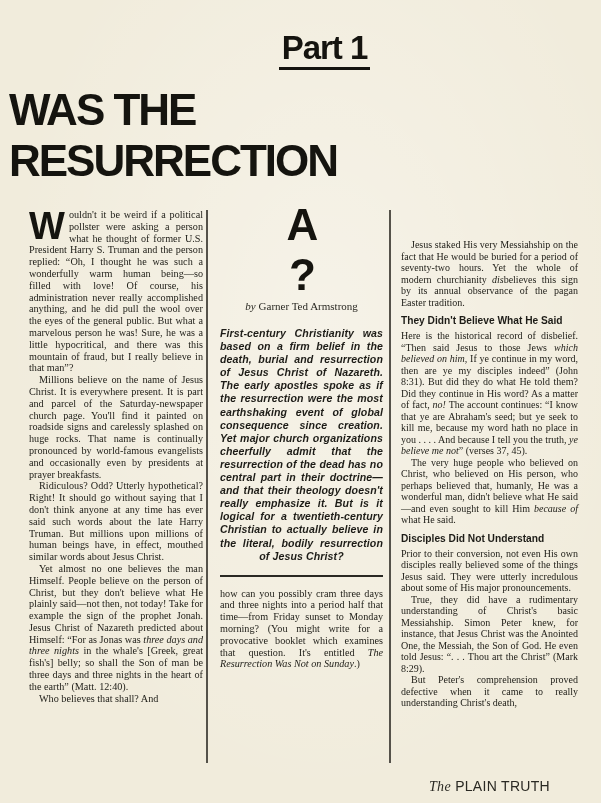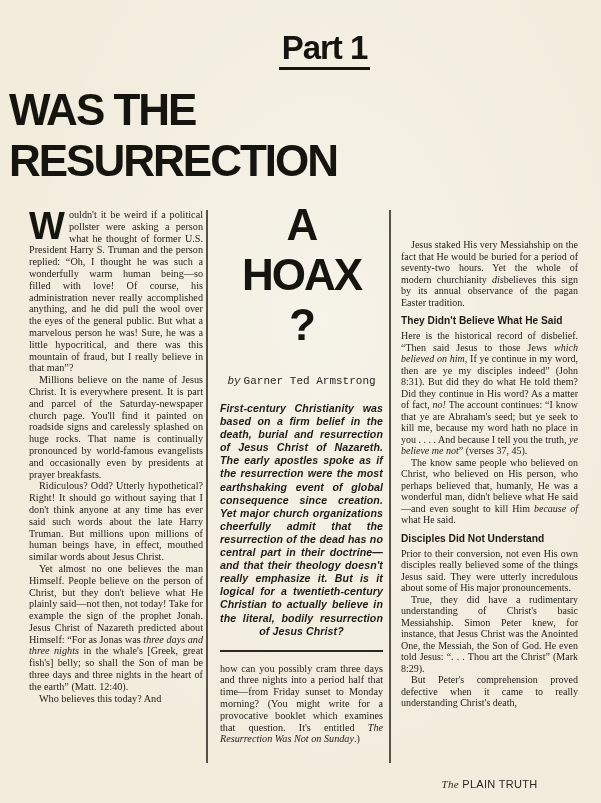--- a/index.html
+++ b/index.html
@@ -67,23 +67,22 @@
   .dropcap{
     float:left;
     font-family:"Liberation Sans",sans-serif;
     font-weight:700;
     font-size:38px;line-height:30px;
     padding:2px 4px 0 0;
     color:#15140f;
   }
   
   .byline{
-    margin-top:25px;
     text-align:center;
-    font-family:Liberation Mono, monospace;
+    font-family:Liberation Serif, serif;
     font-size:11px;color:#2a2923;
   }
   .byline .pre{font-style:italic;margin-right:3px;}
   .intro{
     margin-top:15px;
     font-family:"Liberation Sans",sans-serif;
     font-style:italic;font-weight:700;
     font-size:10.6px;line-height:13.1px;
     text-align:justify;text-align-last:center;
     letter-spacing:.1px;
@@ -95,21 +94,21 @@
     margin:7px 0 3px 0;
     font-family:"Liberation Sans",sans-serif;
     font-weight:700;font-size:10.2px;line-height:12px;
     color:#1d1c17;
   }
   
   .footer{
     position:absolute;left:401px;width:177px;top:778px;
     text-align:center;
     font-family:"Liberation Sans",sans-serif;
-    font-size:11px;letter-spacing:.3px;color:#2a2923;
+    font-size:14px;letter-spacing:.3px;color:#2a2923;
   }
   .footer .the{font-style:italic;font-family:"Liberation Serif",serif;}
 </style>
 </head>
 <body>
 
 <div class="page" style="--paper: #f1ecdc; --ink: #23221c;">
 
   <div class="part">
     <span>Part 1</span>
@@ -121,42 +120,41 @@
   </h1>
 
   <div class="vrule vrule-l"></div>
   <div class="vrule vrule-r"></div>
 
   <section class="col col-left">
     <p class="body-p"><span class="dropcap">W</span><span><span>ouldn't it be weird if a political pollster were asking a person what he thought of former U.S. President Harry S. Truman and the person replied: “Oh, I thought he was such a wonderfully warm human being—so filled with love! Of course, his administration never really accomplished anything, and he did pull the wool over the eyes of the general public. But what a marvelous person he was! Sure, he was a little hypocritical, and there was this mountain of fraud, but I really believe in that man”?</span></span></p>
     <p class="body-p indent"><span>Millions believe on the name of Jesus Christ. It is everywhere present. It is part and parcel of the Saturday-newspaper church page. You'll find it painted on roadside signs and carelessly splashed on huge rocks. That name is continually pronounced by world-famous evangelists and occasionally even by presidents at prayer breakfasts.</span></p>
     <p class="body-p indent"><span>Ridiculous? Odd? Utterly hypothetical? Right! It should go without saying that I don't think anyone at any time has ever said such words about the late Harry Truman. But millions upon millions of human beings have, in effect, mouthed similar words about Jesus Christ.</span></p>
     <p class="body-p indent"><span>Yet almost no one believes the man Himself. People believe on the person of Christ, but they don't believe what He plainly said—not then, not today! Take for example the sign of the prophet Jonah. Jesus Christ of Nazareth predicted about Himself: “For as Jonas was </span><span class="it">three days and three nights</span><span> in the whale's [Greek, great fish's] belly; so shall the Son of man be three days and three nights in the heart of the earth” (Matt. 12:40).</span></p>
-    <p class="body-p indent"><span>Who believes this today? And</span></p>
+    <p class="body-p indent"><span>Who believes that shall? And</span></p>
   </section>
 
   <section class="col col-mid">
     <div class="hoax">
       <span>A</span>
-      <span>HOAX</span>
       <span>?</span>
     </div>
     <div class="byline">
       <span class="pre">by</span><span>Garner Ted Armstrong</span>
     </div>
     <div class="intro"><span>First-century Christianity was based on a firm belief in the death, burial and resurrection of Jesus Christ of Nazareth. The early apostles spoke as if the resurrection were the most earthshaking event of global consequence since creation. Yet major church organizations cheerfully admit that the resurrection of the dead has no central part in their doctrine—and that their theology doesn't really emphasize it. But is it logical for a twentieth-century Christian to actually believe in the literal, bodily resurrection of Jesus Christ?</span></div>
     <div class="mid-rule"></div>
     <p class="body-p"><span>how can you possibly cram three days and three nights into a period half that time—from Friday sunset to Monday morning? (You might write for a provocative booklet which examines that question. It's entitled </span><span class="it">The Resurrection Was Not on Sunday</span><span>.)</span></p>
   </section>
 
   <section class="col col-right">
     <p class="body-p indent"><span>Jesus staked His very Messiahship on the fact that He would be buried for a period of seventy-two hours. Yet the whole of modern churchianity </span><span class="it">dis</span><span>believes this sign by its annual observance of the pagan Easter tradition.</span></p>
     <h4 class="subhead">They Didn't Believe What He Said</h4>
     <p class="body-p"><span>Here is the historical record of disbelief. “Then said Jesus to those Jews </span><span class="it">which believed on him</span><span>, If ye continue in my word, then are ye my disciples indeed” (John 8:31). But did they do what He told them? Did they continue in His word? As a matter of fact, </span><span class="it">no!</span><span> The account continues: “I know that ye are Abraham's seed; but ye seek to kill me, because my word hath no place in you . . . . And because I tell you the truth, </span><span class="it">ye believe me not</span><span>” (verses 37, 45).</span></p>
-    <p class="body-p indent"><span>The know same people who believed on Christ, who believed on His person, who perhaps believed that, humanly, He was a wonderful man, didn't believe what He said—and even sought to kill Him </span><span class="it">because of</span><span> what He said.</span></p>
+    <p class="body-p indent"><span>The very huge people who believed on Christ, who believed on His person, who perhaps believed that, humanly, He was a wonderful man, didn't believe what He said—and even sought to kill Him </span><span class="it">because of</span><span> what He said.</span></p>
     <h4 class="subhead">Disciples Did Not Understand</h4>
     <p class="body-p"><span>Prior to their conversion, not even His own disciples really believed some of the things Jesus said. They were utterly incredulous about some of His major pronouncements.</span></p>
     <p class="body-p indent"><span>True, they did have a rudimentary understanding of Christ's basic Messiahship. Simon Peter knew, for instance, that Jesus Christ was the Anointed One, the Messiah, the Son of God. He even told Jesus: “. . . Thou art the Christ” (Mark 8:29).</span></p>
     <p class="body-p indent"><span>But Peter's comprehension proved defective when it came to really understanding Christ's death,</span></p>
   </section>
 
   <footer class="footer">
     <span class="the">The</span><span> PLAIN TRUTH</span>
   </footer>
 

